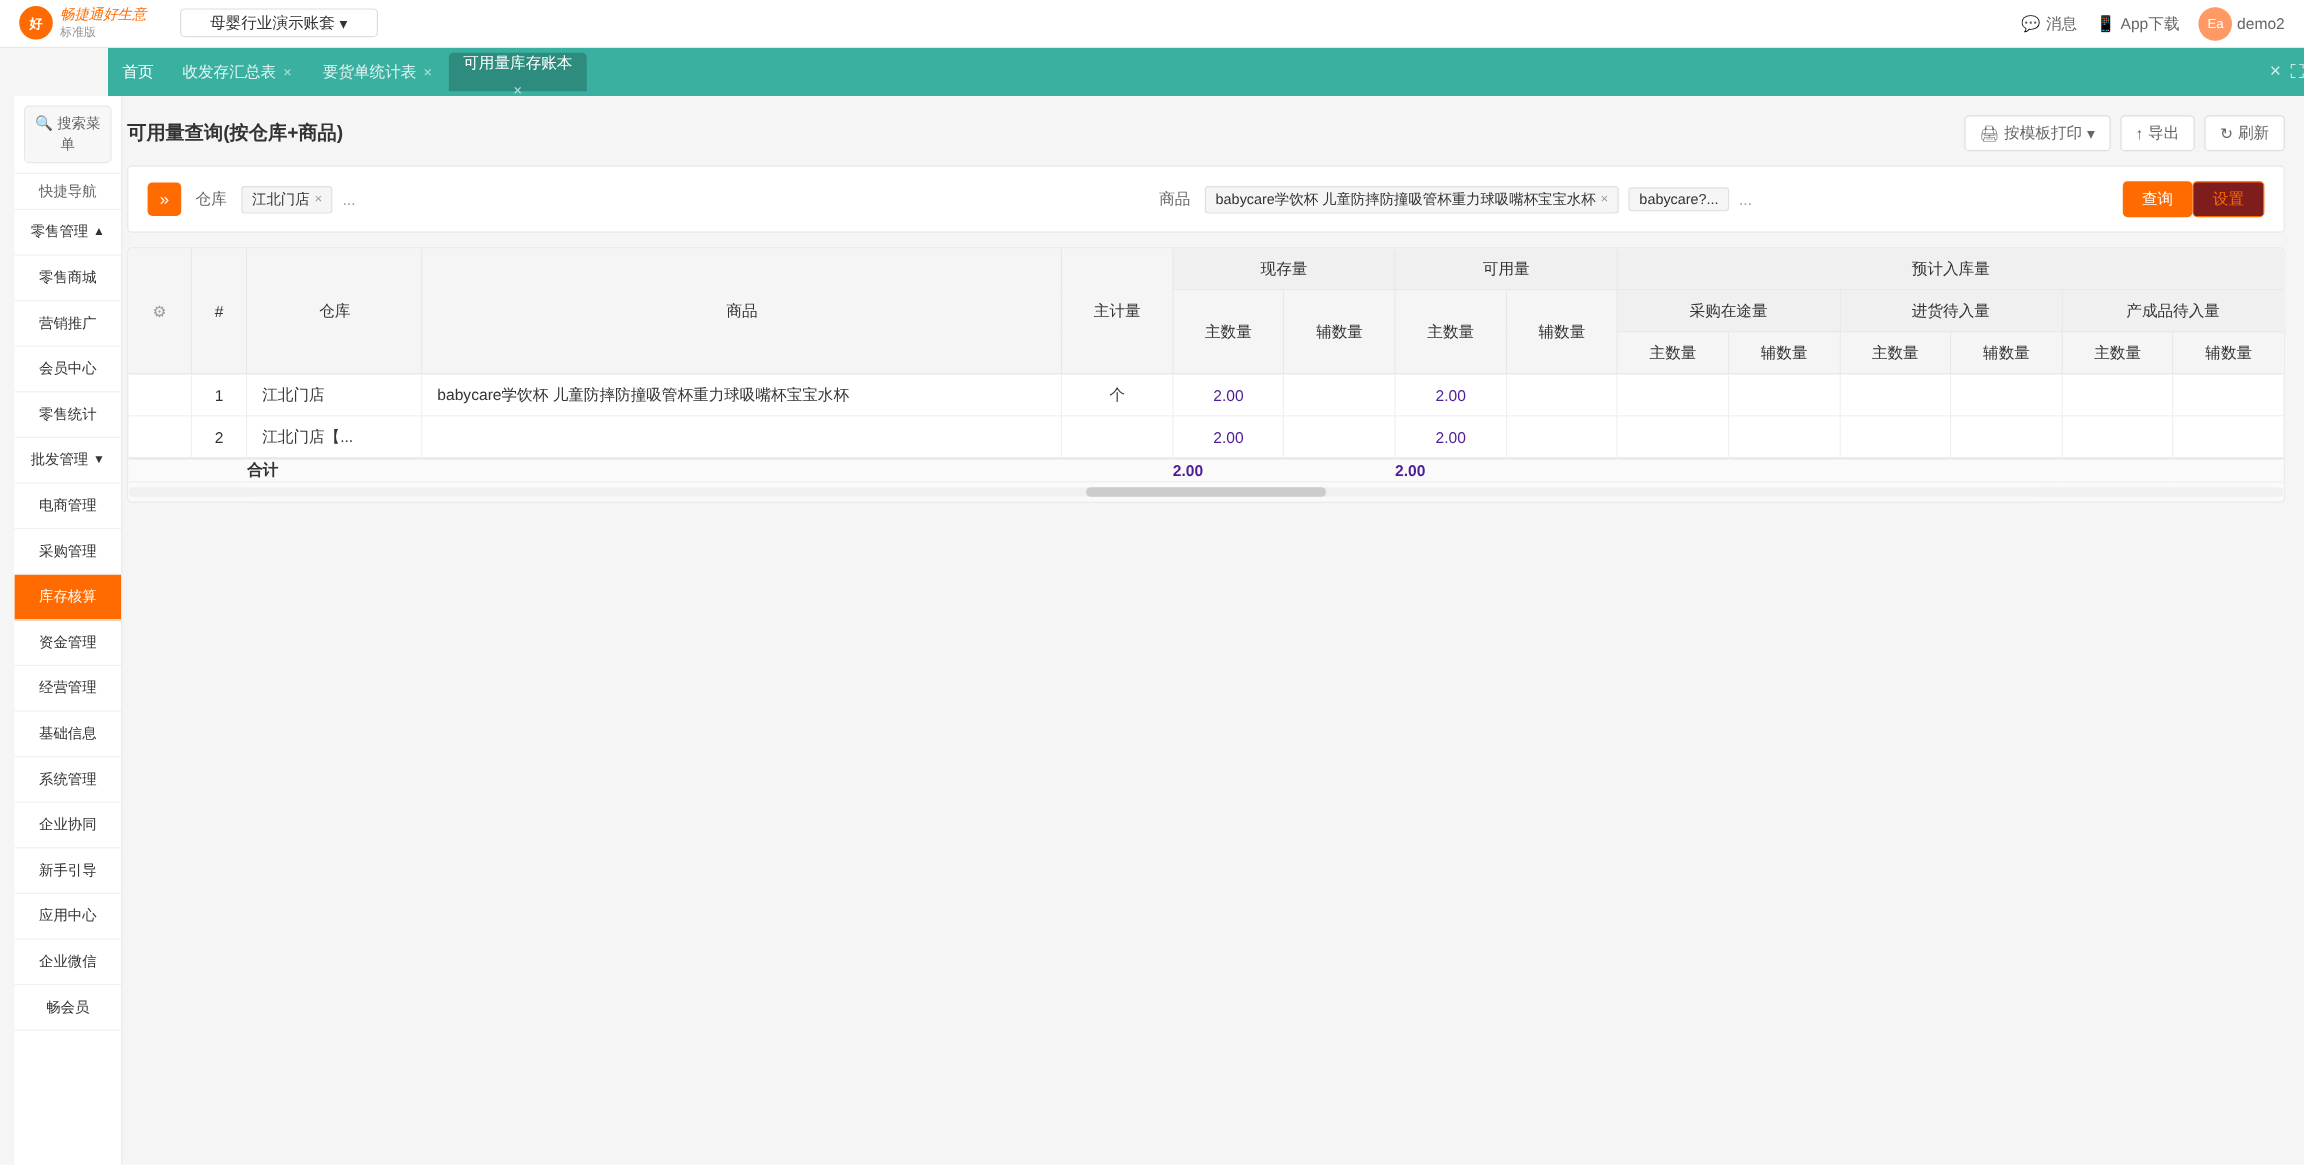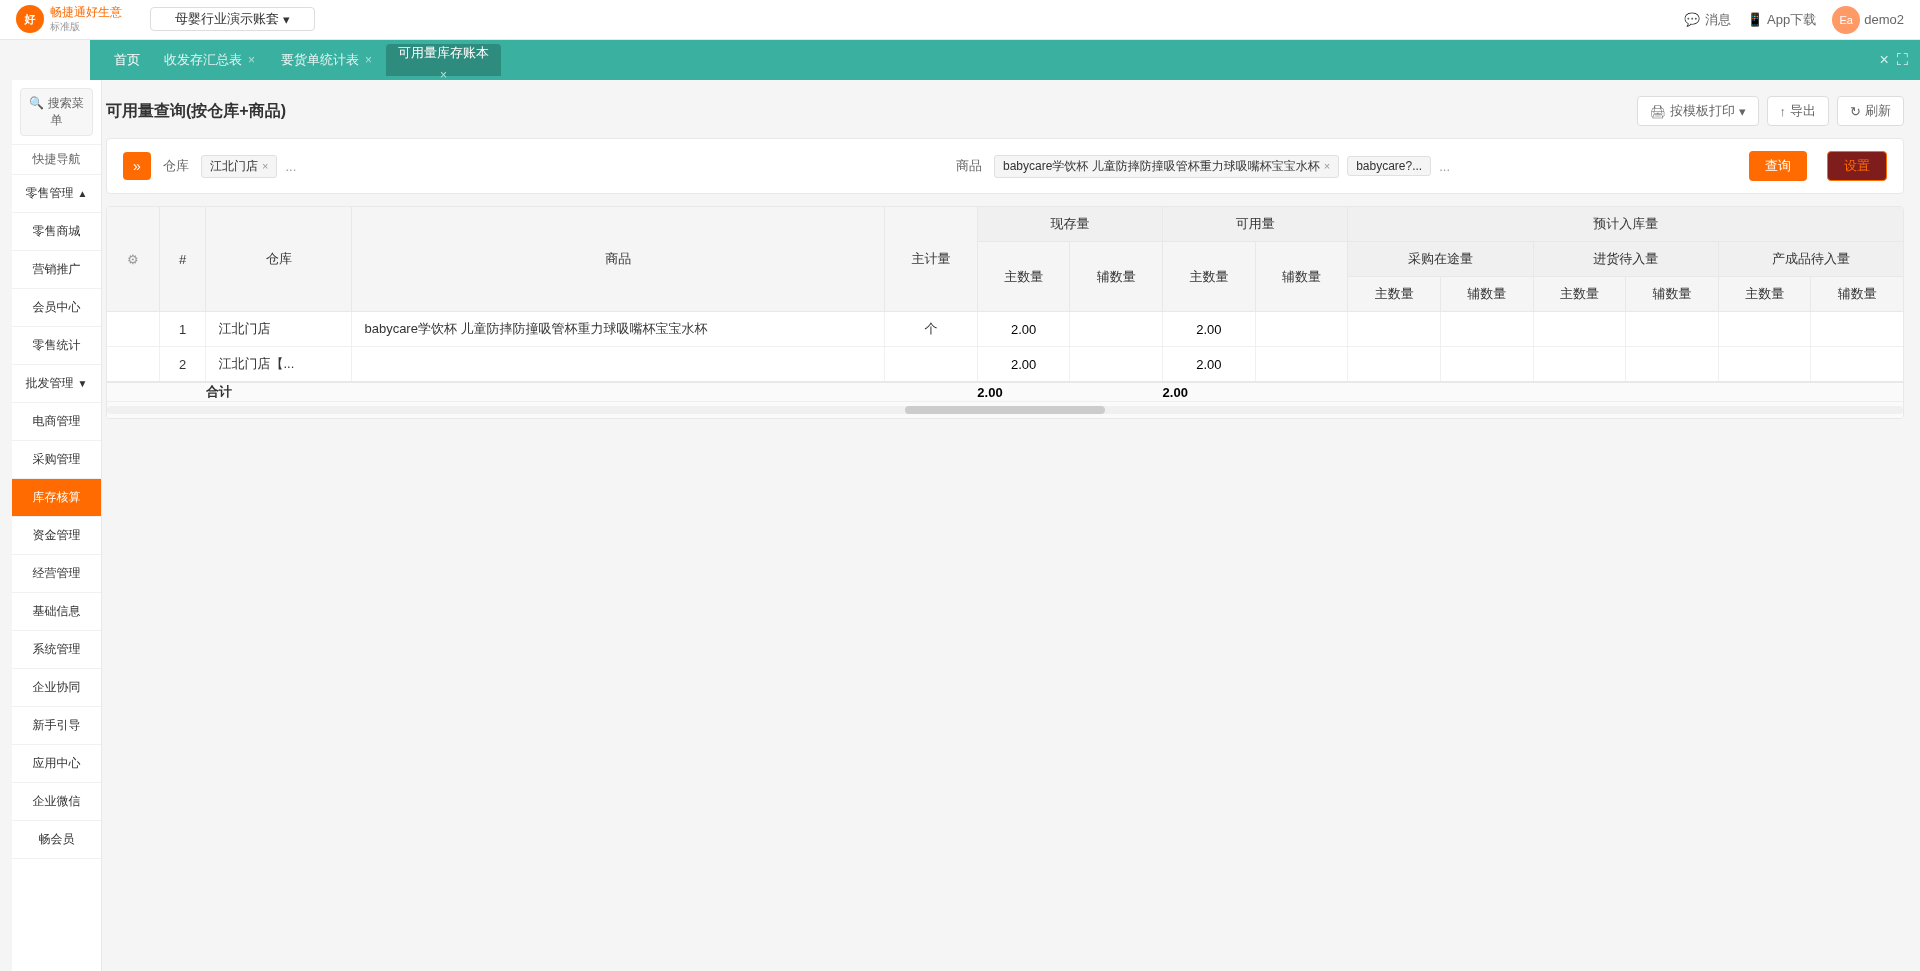--- a/index.html
+++ b/index.html
@@ -14,34 +14,34 @@
       justify-content: space-between;
       padding: 0 16px;
       border-bottom: 1px solid #e8e8e8;
       position: fixed;
       top: 0; left: 0; right: 0;
       z-index: 100;
     }
     .top-bar-left { display: flex; align-items: center; gap: 8px; }
     .logo-area { display: flex; align-items: center; gap: 6px; }
     .logo-icon { width: 28px; height: 28px; background: #ff6b00; border-radius: 50%; display: flex; align-items: center; justify-content: center; color: #fff; font-size: 11px; font-weight: bold; }
-    .logo-text { font-size: 12px; color: #ff6b00; line-height: 1.2; }
+    .logo-text { font-size: 12px; color: #ff6b00; line-height: 1.2; font-style: italic; }
     .logo-sub { font-size: 10px; color: #999; }
     .company-selector { display: flex; align-items: center; gap: 4px; font-size: 13px; color: #333; cursor: pointer; border: 1px solid #ddd; border-radius: 4px; padding: 2px 24px; margin-left: 20px; }
     .top-bar-right { display: flex; align-items: center; gap: 16px; }
     .top-right-item { display: flex; align-items: center; gap: 4px; font-size: 13px; color: #666; cursor: pointer; }
     .avatar { width: 28px; height: 28px; border-radius: 50%; background: #ff9966; display: flex; align-items: center; justify-content: center; color: #fff; font-size: 11px; }
 
     
     .nav-tabs {
       height: 40px;
       background: #3ab0a0;
       display: flex;
       align-items: center;
-      padding: 0 12px;
+      padding: 0 0;
       position: fixed;
       top: 40px; left: 90px; right: 0;
       z-index: 99;
     }
     .nav-tab {
       height: 32px;
       display: flex;
       align-items: center;
       padding: 0 12px;
       border-radius: 4px 4px 0 0;
@@ -168,21 +168,21 @@
       display: inline-flex; align-items: center; gap: 4px;
       background: #f5f5f5;
       border: 1px solid #e0e0e0;
       border-radius: 3px;
       padding: 2px 8px;
       font-size: 12px;
       color: #333;
     }
     .filter-tag-close { cursor: pointer; color: #999; font-size: 11px; }
     .filter-more { color: #999; cursor: pointer; }
-    .filter-actions { display: flex; gap: 20px; margin-left: auto; }
+    .filter-actions { display: flex; gap: 0; margin-left: auto; }
     .btn-query {
       padding: 5px 16px;
       background: #ff6b00;
       color: #fff;
       border: none;
       border-radius: 4px;
       cursor: pointer;
       font-size: 13px;
     }
     .btn-setting {
@@ -242,21 +242,21 @@
     }
     .scrollbar-thumb {
       height: 8px;
       width: 200px;
       background: #ccc;
       border-radius: 4px;
       margin: 0 auto;
     }
 
     .gear-icon { color: #999; cursor: pointer; }
-    .num-cell { color: #000000; }
+    .num-cell { color: #4c1d95; }
   </style>
 </head>
 <body>
 
 <div class="top-bar">
   <div class="top-bar-left">
     <div class="logo-area">
       <div class="logo-icon">好</div>
       <div>
         <div class="logo-text">畅捷通好生意</div>

